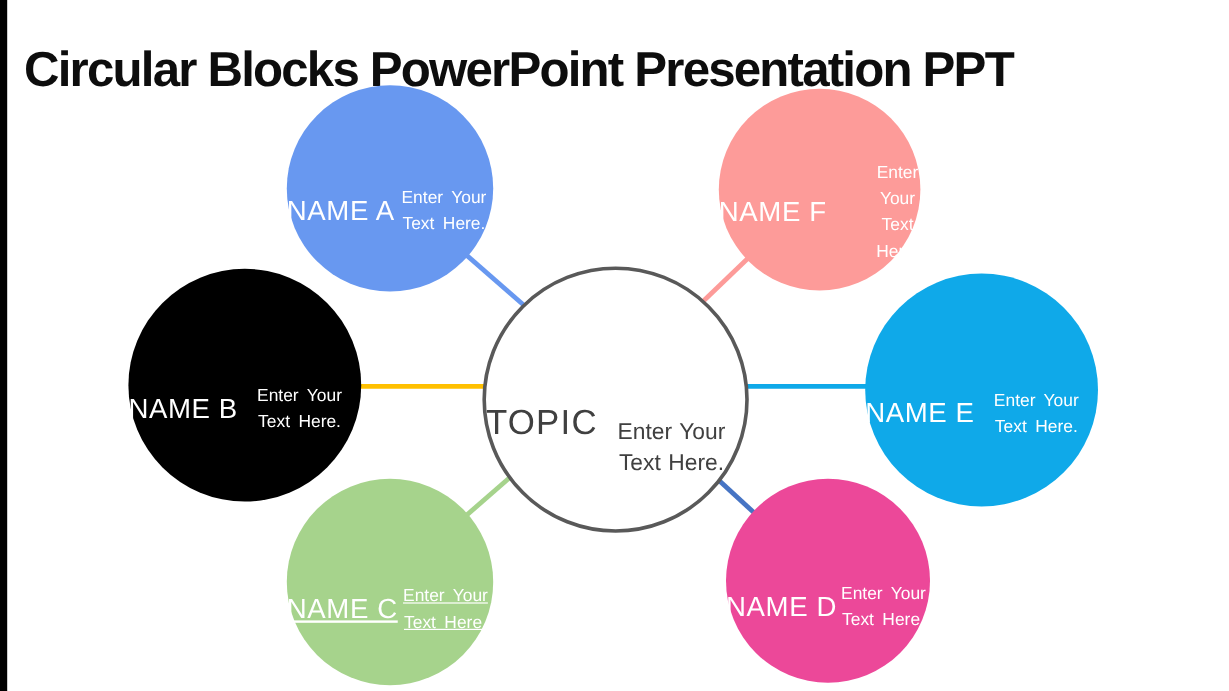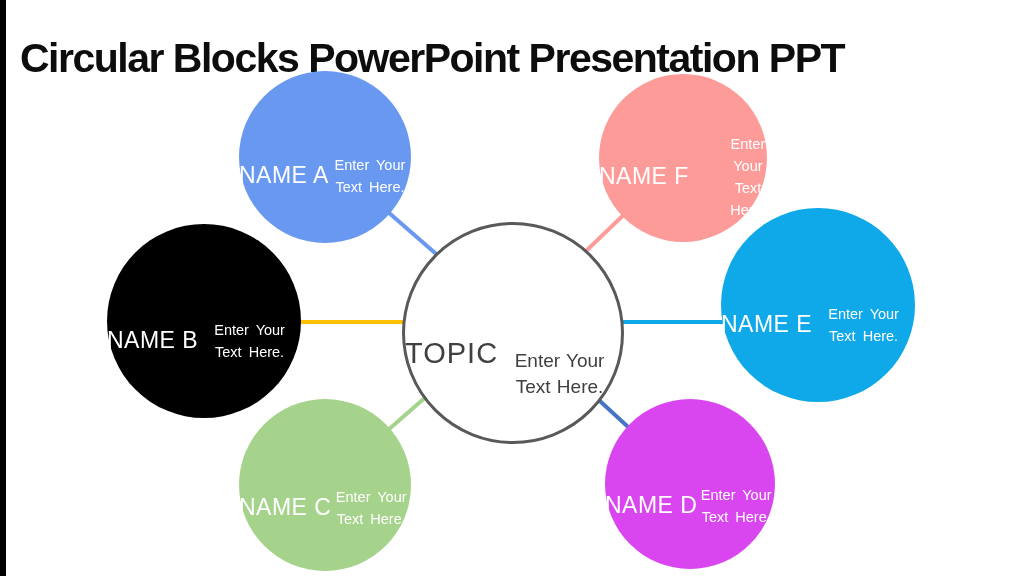--- a/index.html
+++ b/index.html
@@ -22,23 +22,23 @@
     box-sizing:border-box;text-align:center;color:#ffffff;
   }
   .circle .name{
     font-size:23px;letter-spacing:0.5px;line-height:30px;white-space:nowrap;
   }
   .circle .body{
     font-size:14.5px;line-height:22px;width:122px;word-spacing:3px;margin-top:2px;
   }
   .node-a{left:239px;top:71px;width:172px;height:172px;padding-top:36px;}
   .node-b{left:107px;top:224px;width:194px;height:194px;padding-top:38px;}
-  .node-c{left:239px;top:399px;width:172px;height:172px;padding-top:44px;}
+  .node-c{left:239px;top:399px;width:172px;height:172px;padding-top:44px;text-decoration:underline;}
   .node-d{left:605px;top:399px;width:170px;height:170px;padding-top:42px;}
-  .node-e{left:721px;top:208px;width:194px;height:194px;padding-top:38px;text-align:center;}
+  .node-e{left:721px;top:228px;width:194px;height:194px;padding-top:38px;text-align:center;}
   .node-f{left:599px;top:74px;width:168px;height:168px;padding-top:36px;gap:40px;}
   .center-circle{
     left:402px;top:222px;width:222px;height:222px;
     background:#ffffff;border:3.5px solid #595959;color:#404040;
     padding-top:40px;
   }
   .center-circle .topic{font-size:29px;letter-spacing:1px;line-height:36px;}
   .center-circle .body{
     font-size:19px;line-height:26px;width:160px;margin-top:42px;word-spacing:1px;
   }
@@ -67,21 +67,21 @@
 <div class="circle node-b" style="background: #000000;">
   <div class="name">NAME B</div>
   <div class="body">Enter Your Text Here.</div>
 </div>
 
 <div class="circle node-c" style="background: rgb(166, 211, 140);">
   <div class="name">NAME C</div>
   <div class="body">Enter Your Text Here.</div>
 </div>
 
-<div class="circle node-d" style="background: #d946ef;">
+<div class="circle node-d" style="background: #ec4899;">
   <div class="name">NAME D</div>
   <div class="body">Enter Your Text Here.</div>
 </div>
 
 <div class="circle node-e" style="background: rgb(15, 169, 233);">
   <div class="name">NAME E</div>
   <div class="body">Enter Your Text Here.</div>
 </div>
 
 <div class="circle node-f" style="background: rgb(253, 155, 153);">

